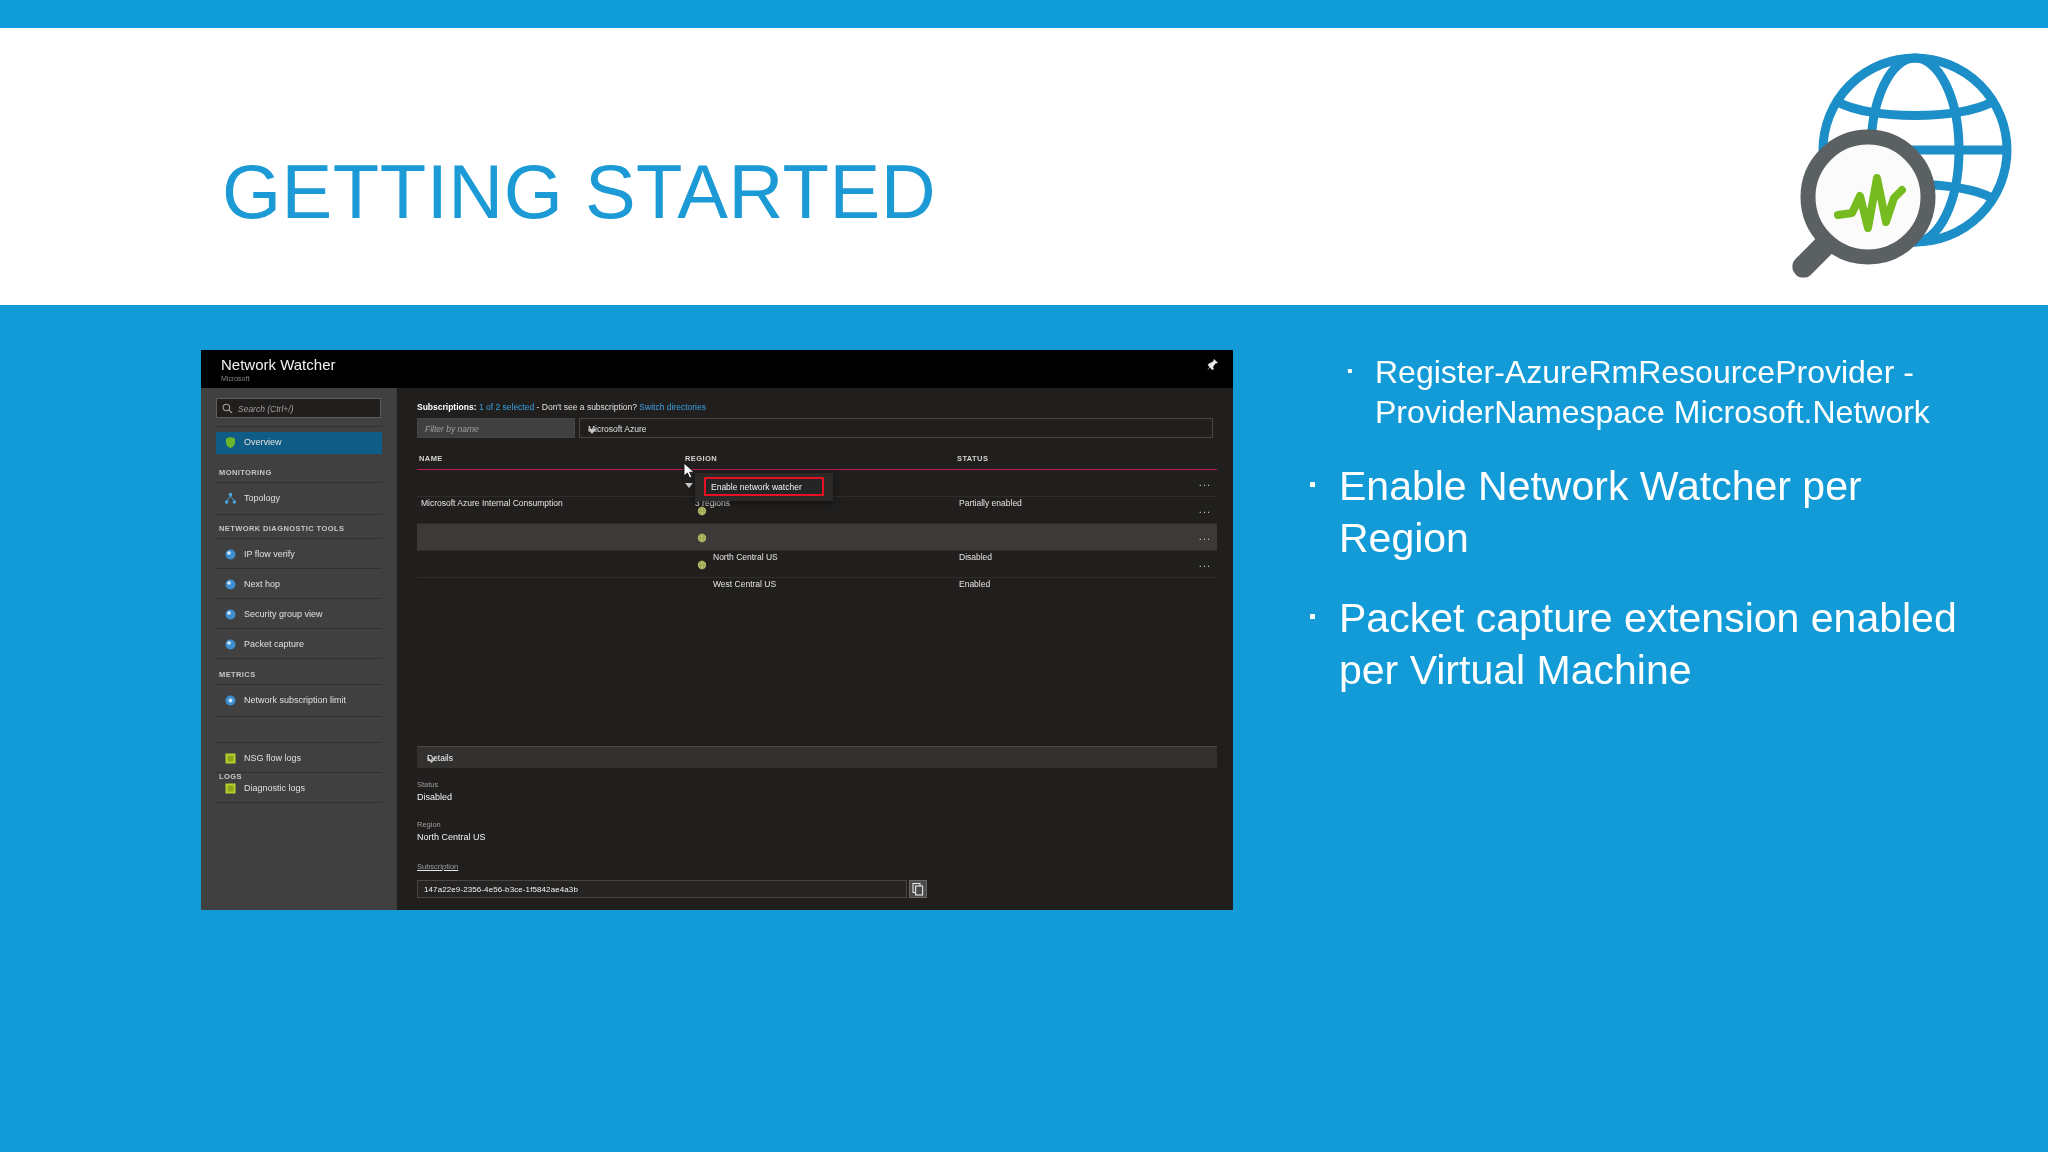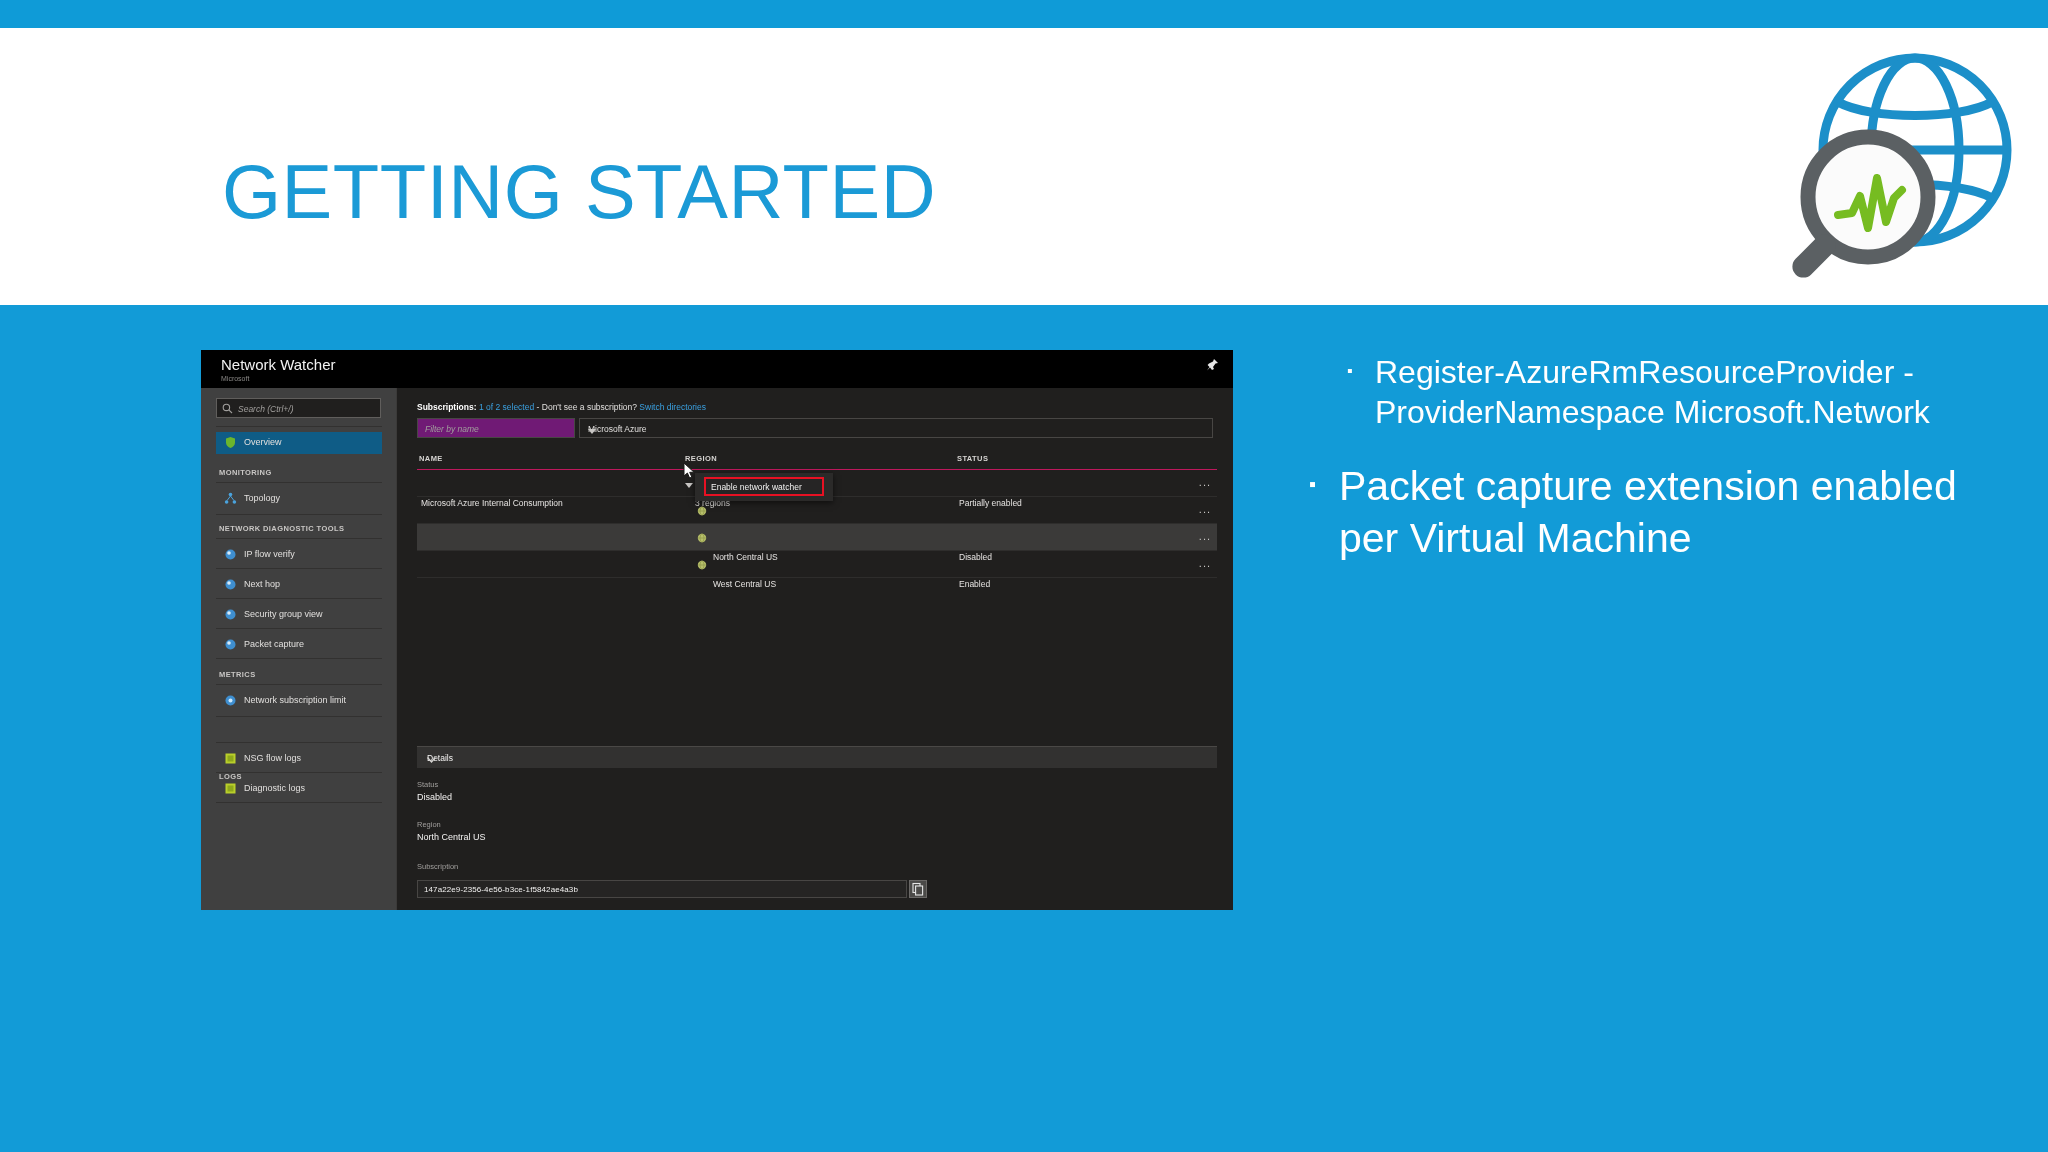--- a/index.html
+++ b/index.html
@@ -130,21 +130,21 @@
     position: absolute; left: 20px; top: 14px;
     font-size: 8.5px; white-space: nowrap;
   }
   .subs-line b { color: #ffffff; font-weight: 700; }
   .subs-line .lnk { color: #3aa0e0; }
   .subs-line .txt { color: #e1dfdd; }
 
   .filter-input {
     position: absolute; left: 20px; top: 30px;
     width: 158px; height: 20px;
-    background: #701a75; border: 1px solid #484644;
+    background: #404040; border: 1px solid #484644;
   }
   .filter-input span {
     position: absolute; left: 7px; top: 5px;
     font-size: 8.5px; color: #a19f9d; font-style: italic;
   }
   .dir-select {
     position: absolute; left: 182px; top: 30px;
     width: 634px; height: 20px;
     background: #201f1e; border: 1px solid #484644;
   }
@@ -553,37 +553,38 @@
       <div class="dfield" style="top:392px;">
         <span class="k">Status</span>
         <span class="v">Disabled</span>
       </div>
 
       <div class="dfield" style="top:432px;">
         <span class="k">Region</span>
         <span class="v">North Central US</span>
       </div>
 
-      <div class="dfield" style="top:474px;">
+      <div class="dfield" style="top:474px;text-decoration:underline;">
         <span class="k">Subscription</span>
       </div>
       <div class="sub-input">
         <span>147a22e9-2356-4e56-b3ce-1f5842ae4a3b</span>
       </div>
       <div class="copy-btn">
         <svg width="16" height="16" viewBox="0 0 16 16">
           <rect x="3" y="2.5" width="7" height="9" fill="none" stroke="#e6e6e6" stroke-width="1.1"></rect>
           <rect x="5.6" y="5" width="7" height="9" fill="#4b4a48" stroke="#e6e6e6" stroke-width="1.1"></rect>
         </svg>
       </div>
 
     </div>
   </div>
 
   <div class="bullets">
 
     <div class="b2">Register-AzureRmResourceProvider -ProviderNamespace Microsoft.Network</div>
 
+    <div class="b1 gap-top">Enable Network Watcher per Region</div>
 
     <div class="b1 gap-top">Packet capture extension enabled per Virtual Machine</div>
   </div>
 
 </div>
 
 </body></html>

